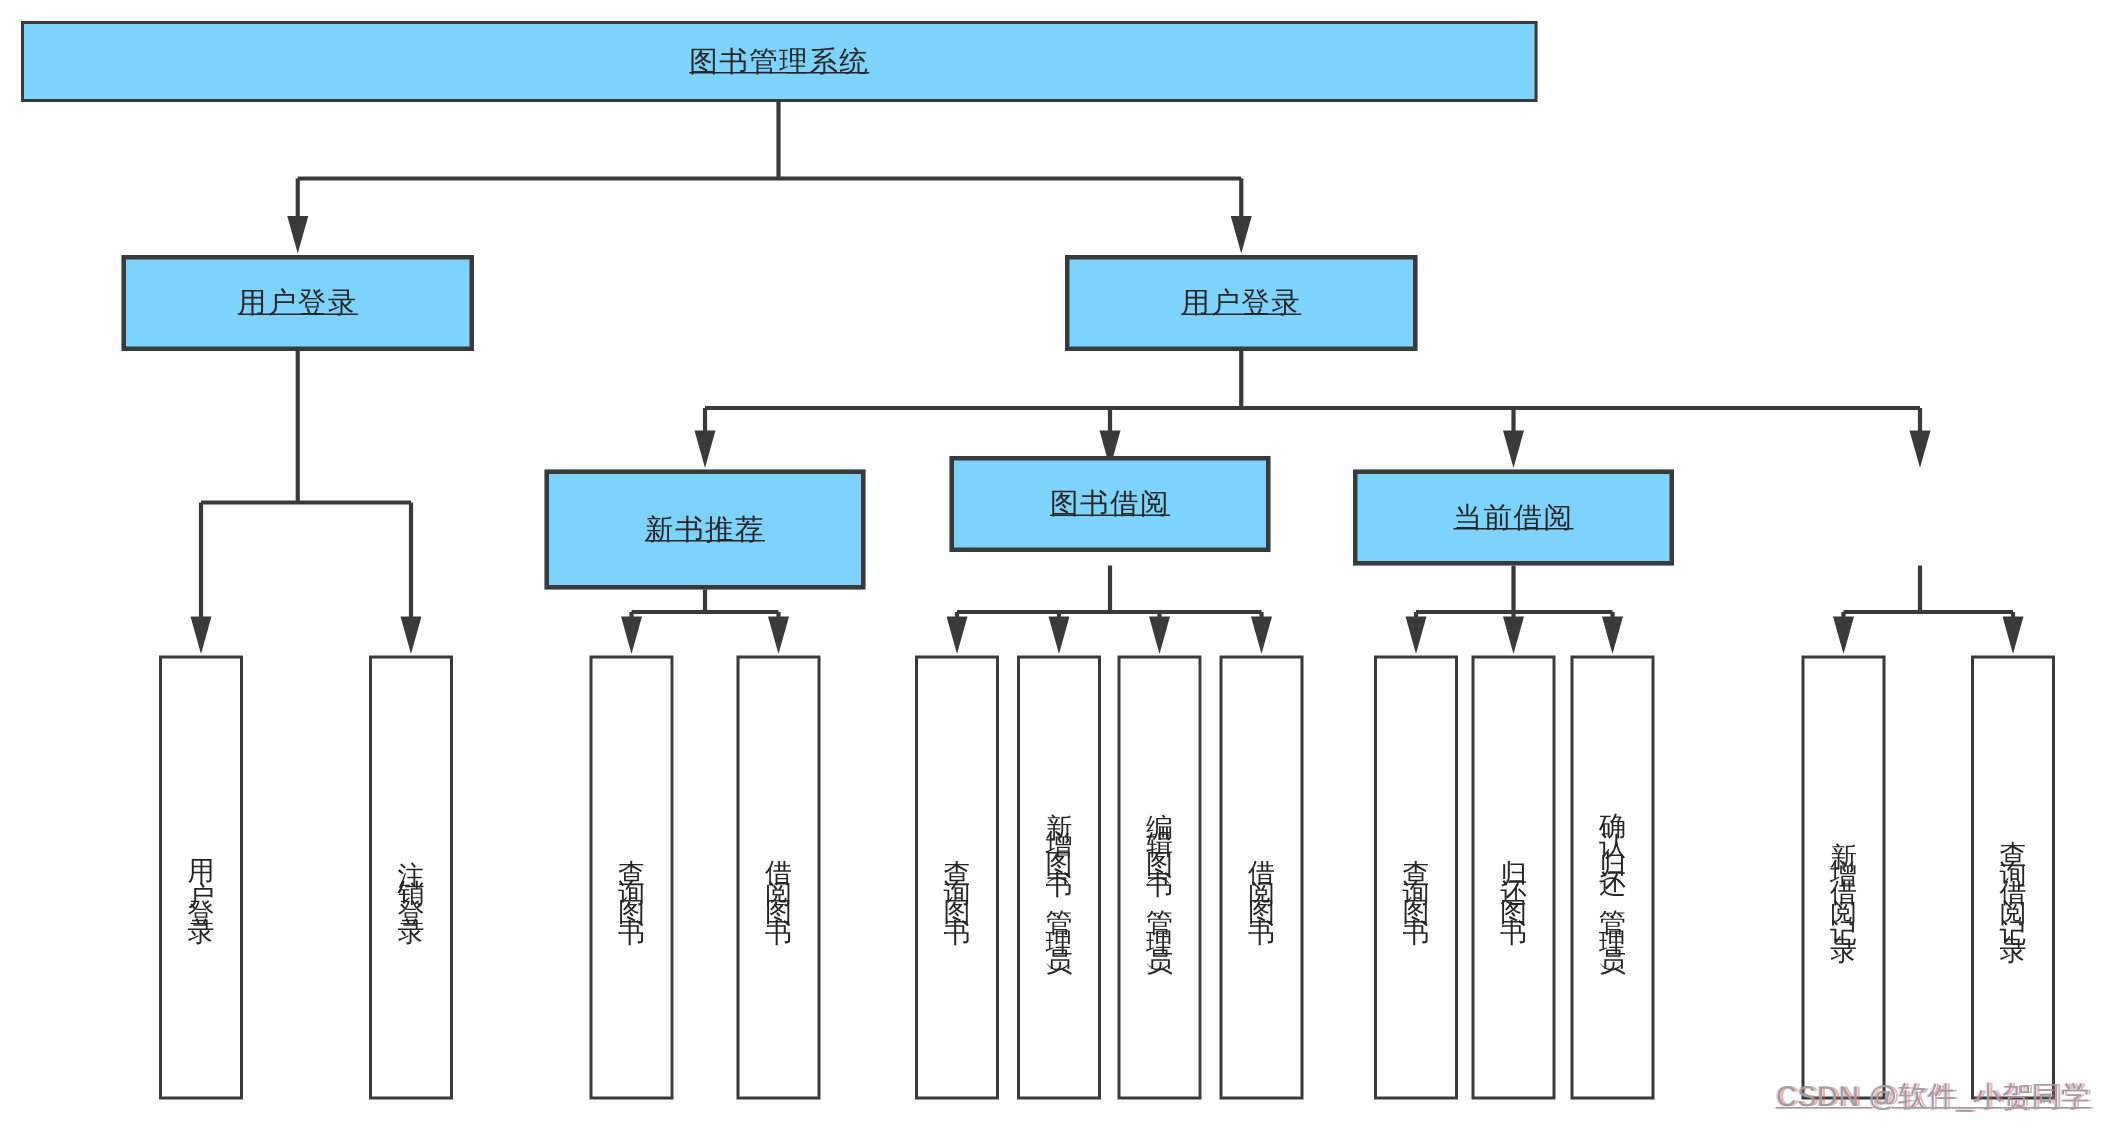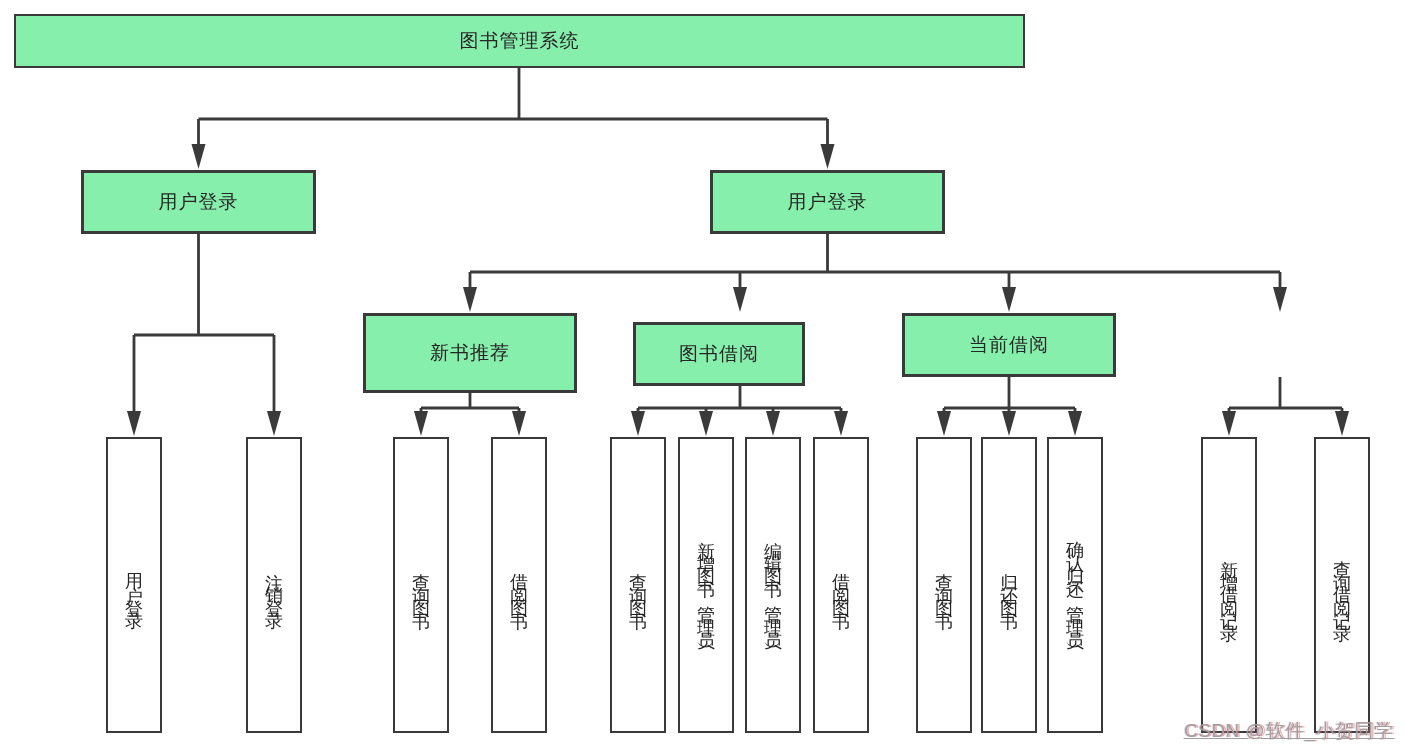--- a/index.html
+++ b/index.html
@@ -17,28 +17,29 @@
     width:1405px;height:747px;
     background:var(--bg);
     overflow:hidden;
   }
   #connector-layer{
     position:absolute;left:0;top:0;width:1405px;height:747px;
     pointer-events:none;
   }
   .node{
     position:absolute;
-    background:#86efac;
+    background:#7dd3fc;
     border:3px solid var(--border);
     display:flex;align-items:center;justify-content:center;
     color:var(--text);
     font-size:19px;
     letter-spacing:1px;
     white-space:nowrap;
     z-index:2;
+    text-decoration:underline;
   }
   .node.root{
     border-width:2px;
     font-size:19px;
   }
   .leafbox{
     position:absolute;
     top:437px;width:56px;height:296px;
     background:#fff;
     border:2px solid var(--border);
@@ -111,21 +112,21 @@
   <div class="node" style="left:81px;top:170px;width:235px;height:64px">
     <span>用户登录</span>
   </div>
   <div class="node" style="left:710px;top:170px;width:235px;height:64px">
     <span>用户登录</span>
   </div>
 
   <div class="node" style="left:363px;top:313px;width:214px;height:80px">
     <span>新书推荐</span>
   </div>
-  <div class="node" style="left:633px;top:322px;width:172px;height:64px">
+  <div class="node" style="left:633px;top:304px;width:214px;height:64px">
     <span>图书借阅</span>
   </div>
   <div class="node" style="left:902px;top:313px;width:214px;height:64px">
     <span>当前借阅</span>
   </div>
 
   <div class="leafbox" style="left:106px">
     <span class="vtext">用户登录</span>
   </div>
   <div class="leafbox" style="left:246px">

